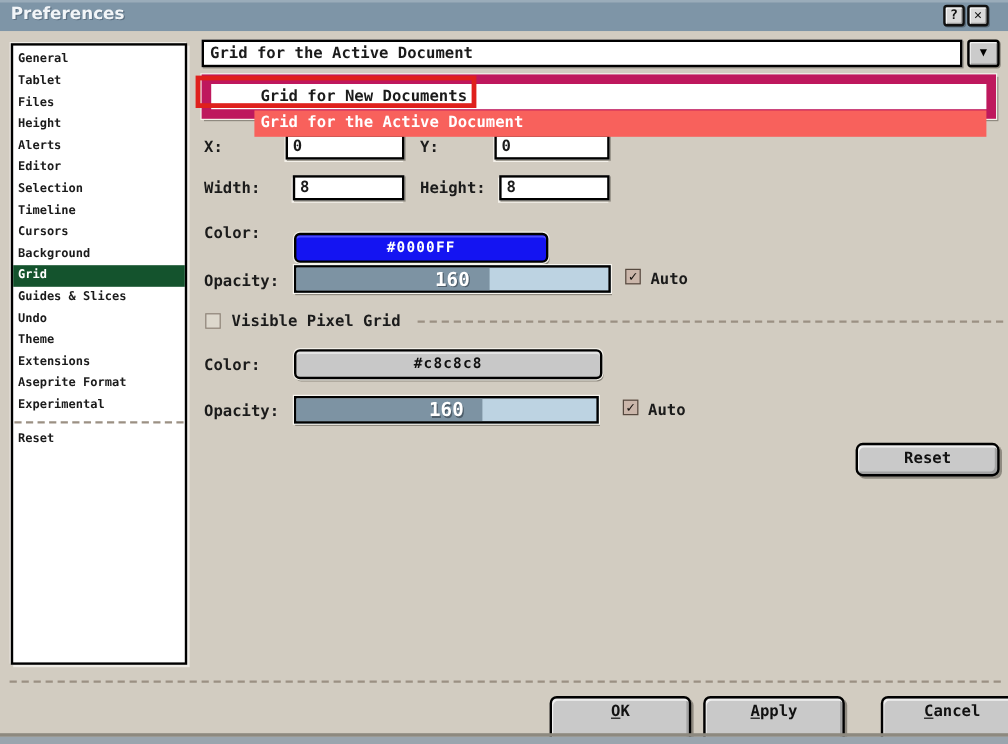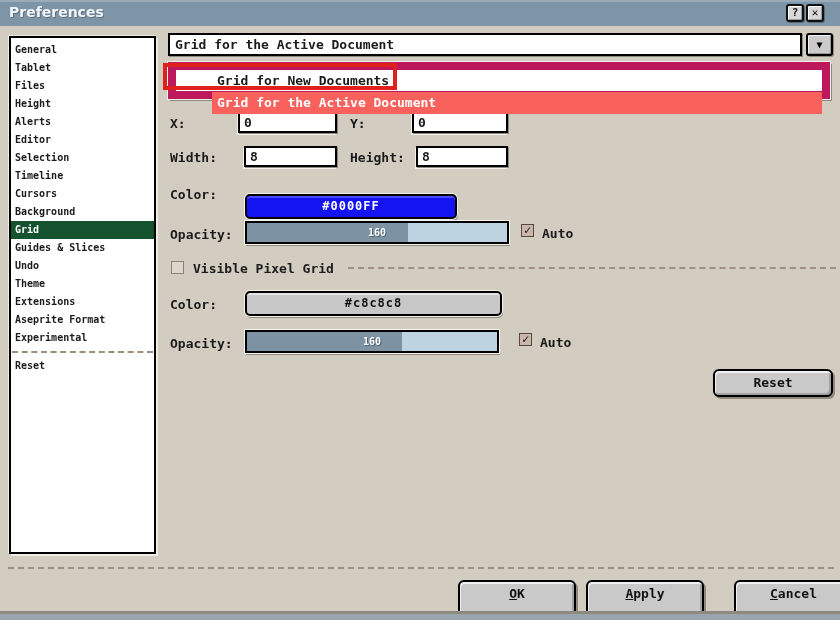--- a/index.html
+++ b/index.html
@@ -112,21 +112,21 @@
   #pixel-color-btn { background:#c8c8c8; color:#111;
     box-shadow: inset 0 2px 0 #e4e4e4, 0 0 0 1px #f4f1ea, 1px 2px 0 #8f8a80; }
   .slider {
     position:absolute; height:23px; background:#bdd3e2; border:2px solid #000;
     overflow:hidden; cursor:pointer;
     box-shadow: 0 0 0 1px #f7f4ee, 1px 2px 0 #8f8a80;
   }
   .slider-fill { position:absolute; left:0; top:0; bottom:0; width:62%; background:#7d93a3; }
   .slider-value {
     position:absolute; left:0; right:0; top:0; text-align:center;
-    font-size:10px; line-height:19px; color:#fff; text-shadow:1px 1px 0 #4e5e6b;
+    font-size:16px; line-height:19px; color:#fff; text-shadow:1px 1px 0 #4e5e6b;
   }
   .checkbox {
     position:absolute; width:13px; height:13px; border:1px solid #55493f;
     text-align:center; cursor:pointer;
   }
   .checkbox.checked { background:#cbb6aa; color:#171310; font-size:12px; line-height:11px; }
   .checkbox.unchecked { background:#ddd8cd; border-color:#8c8175; color:transparent; }
   .dashed-line { position:absolute; border-top:2px dashed #9b9083; }
 
   .push-btn {

